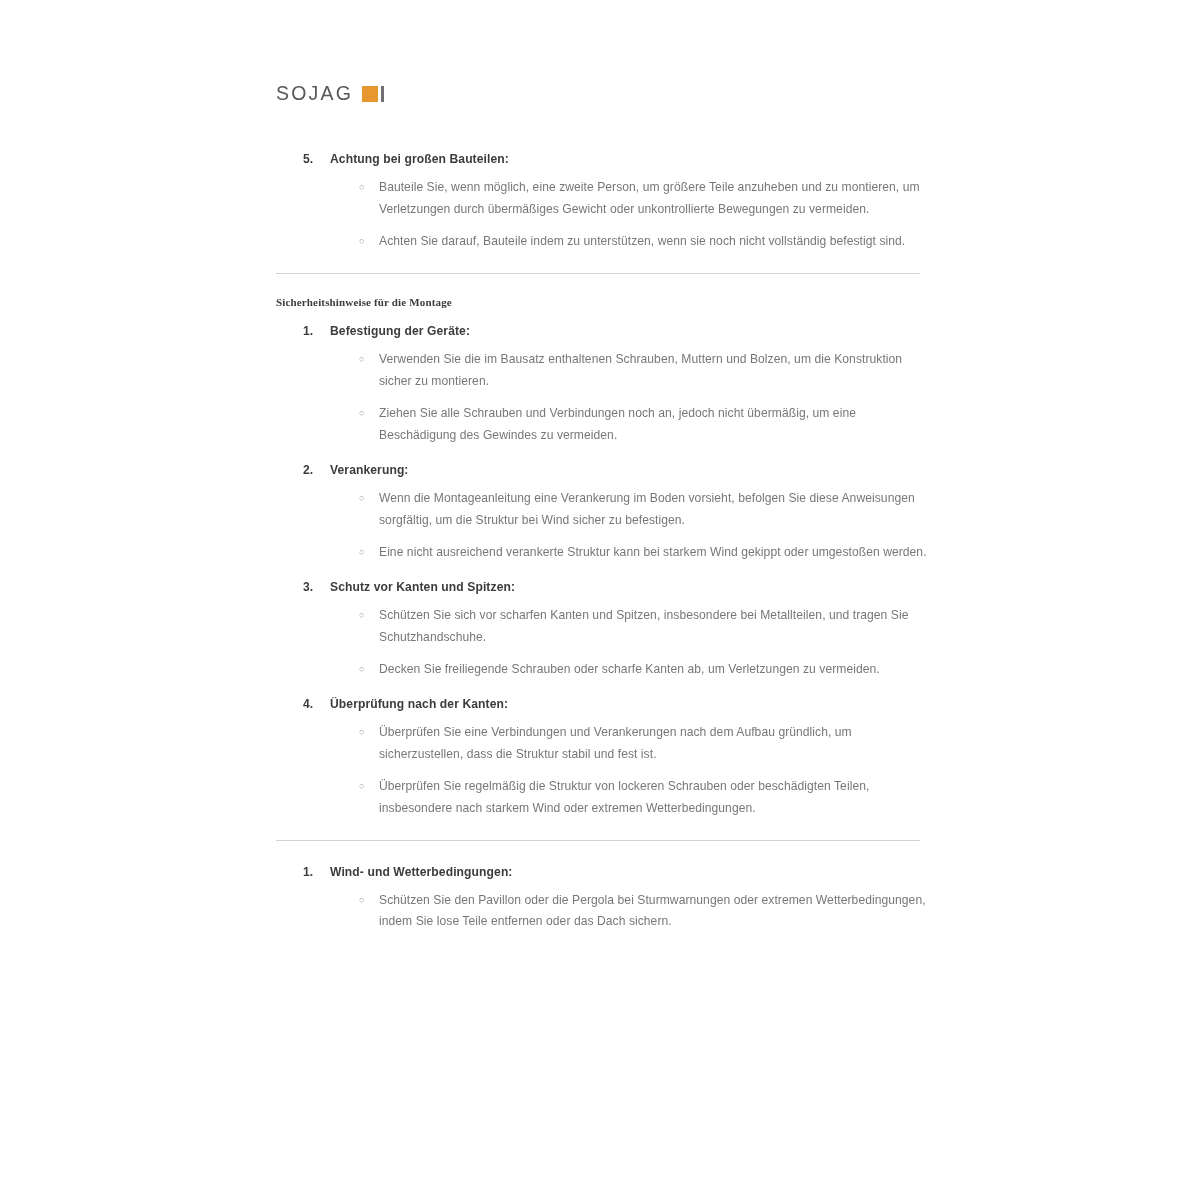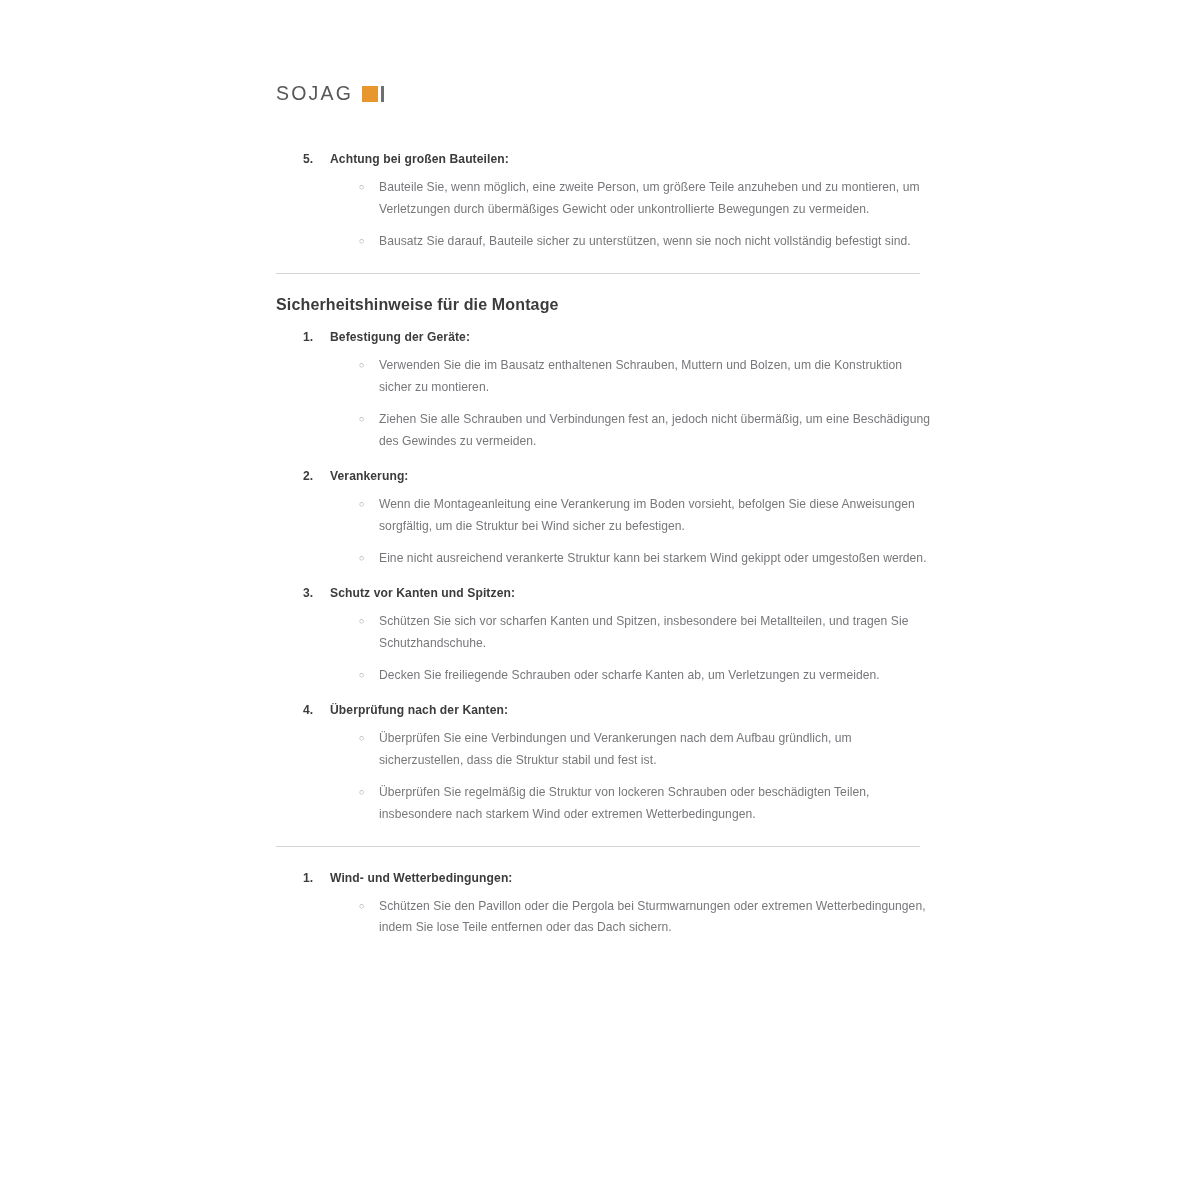--- a/index.html
+++ b/index.html
@@ -56,25 +56,26 @@
   }
 
   .divider {
     width: 644px;
     height: 1px;
     background: #d3d3d6;
     margin: 20px 0 22px 0;
   }
 
   .section-title {
-    font-size: 16px;
+    font-size: 11px;
     font-weight: 700;
     color: #3c3c3e;
     letter-spacing: 0.15px;
     margin: 0 0 14px 0;
+    font-family: Liberation Serif, serif;
   }
 
   
   ol.num-list {
     list-style: none;
     margin: 0;
     padding: 0;
   }
   ol.num-list > li {
     position: relative;
@@ -138,32 +139,32 @@
       <span class="logo-bar"></span>
     </span>
   </div>
 
   <div class="doc" id="doc-root">
       <ol class="num-list">
         <li>
           <div class="num-head"><span class="num-marker">5.</span><span>Achtung bei großen Bauteilen:</span></div>
           <ul class="sub-list">
             <li><span class="sub-marker">○</span><span>Bauteile Sie, wenn möglich, eine zweite Person, um größere Teile anzuheben und zu montieren, um Verletzungen durch übermäßiges Gewicht oder unkontrollierte Bewegungen zu vermeiden.</span></li>
-            <li><span class="sub-marker">○</span><span>Bausatz Sie darauf, Bauteile sicher zu unterstützen, wenn sie noch nicht vollständig befestigt sind.</span></li>
+            <li><span class="sub-marker">○</span><span>Achten Sie darauf, Bauteile indem zu unterstützen, wenn sie noch nicht vollständig befestigt sind.</span></li>
           </ul>
         </li>
       </ol>
       <div class="divider"></div>
       <div class="section-title">Sicherheitshinweise für die Montage</div>
       <ol class="num-list">
         <li>
           <div class="num-head"><span class="num-marker">1.</span><span>Befestigung der Geräte:</span></div>
           <ul class="sub-list">
             <li><span class="sub-marker">○</span><span>Verwenden Sie die im Bausatz enthaltenen Schrauben, Muttern und Bolzen, um die Konstruktion sicher zu montieren.</span></li>
-            <li><span class="sub-marker">○</span><span>Ziehen Sie alle Schrauben und Verbindungen fest an, jedoch nicht übermäßig, um eine Beschädigung des Gewindes zu vermeiden.</span></li>
+            <li><span class="sub-marker">○</span><span>Ziehen Sie alle Schrauben und Verbindungen noch an, jedoch nicht übermäßig, um eine Beschädigung des Gewindes zu vermeiden.</span></li>
           </ul>
         </li>
         <li>
           <div class="num-head"><span class="num-marker">2.</span><span>Verankerung:</span></div>
           <ul class="sub-list">
             <li><span class="sub-marker">○</span><span>Wenn die Montageanleitung eine Verankerung im Boden vorsieht, befolgen Sie diese Anweisungen sorgfältig, um die Struktur bei Wind sicher zu befestigen.</span></li>
             <li><span class="sub-marker">○</span><span>Eine nicht ausreichend verankerte Struktur kann bei starkem Wind gekippt oder umgestoßen werden.</span></li>
           </ul>
         </li>
         <li>

